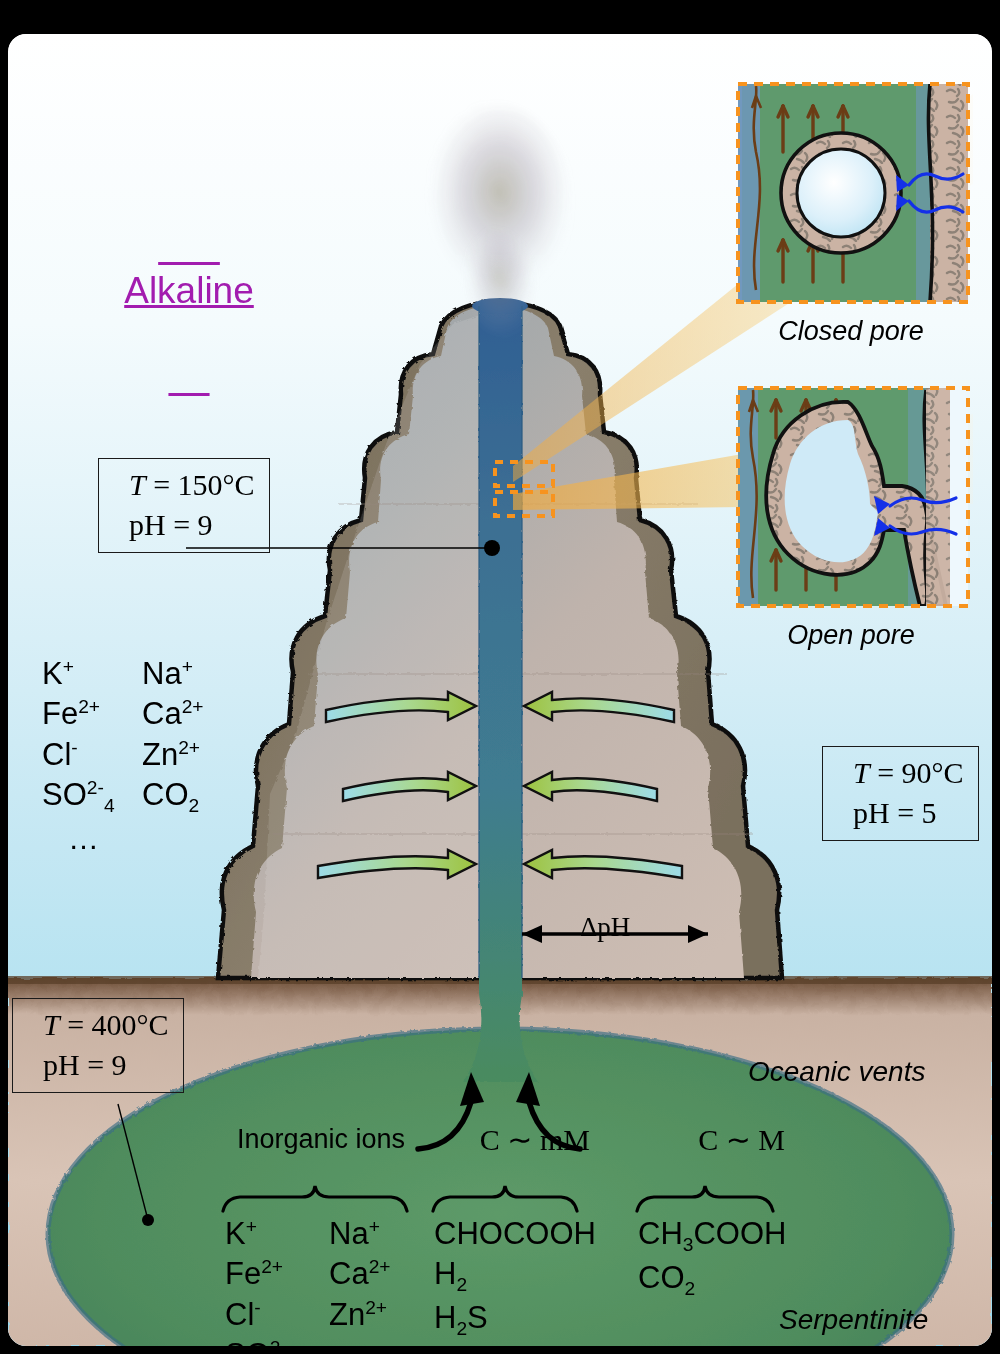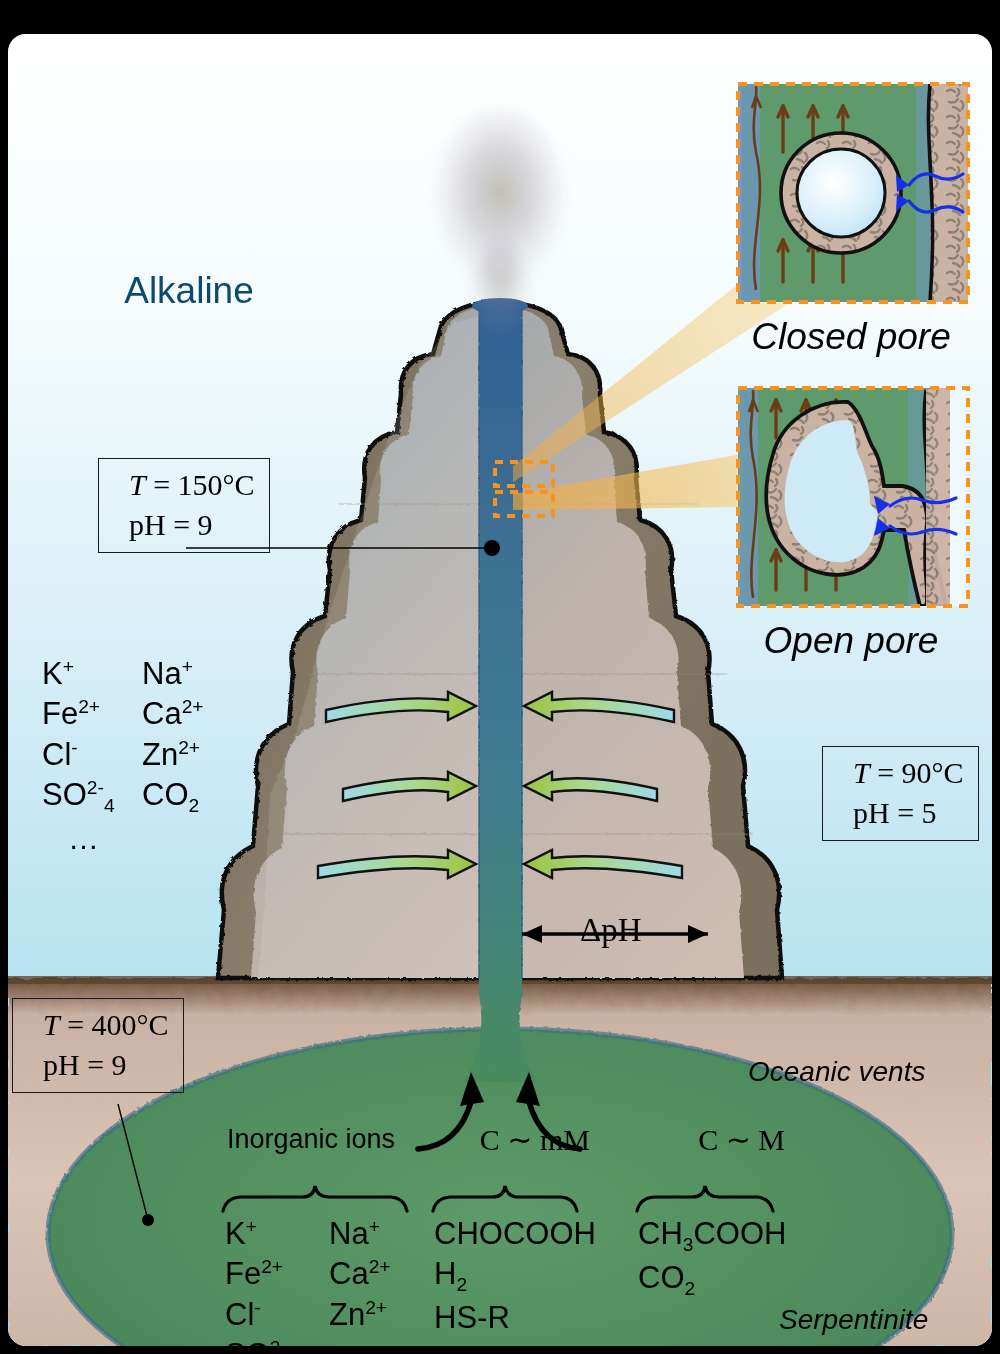--- a/index.html
+++ b/index.html
@@ -20,21 +20,21 @@
     left: 8px; top: 34px;
     width: 984px; height: 1312px;
     border-radius: 18px;
     overflow: hidden;
     background: #ffffff;
   }
   .layer { position: absolute; left: 0; top: 0; width: 100%; height: 100%; }
   svg.layer { display: block; }
 
   
-  .txt { position: absolute; color: #0c4a6e; white-space: pre; }
+  .txt { position: absolute; color: #a21caf; white-space: pre; text-decoration: underline; }
   .title {
     font-size: 37px; line-height: 1.18; text-align: center;
     font-family: "Liberation Sans", sans-serif;
   }
   .mathbox {
     position: absolute;
     border: 1.6px solid #1a1a1a;
     font-family: "Liberation Serif", serif;
     padding: 6px 14px 8px 30px;
     line-height: 1.32;
@@ -49,33 +49,33 @@
     font-size: 31px;
     line-height: 1.30;
   }
   .ion-list .row { display: flex; }
   .ion-list .c1 { width: 100px; }
   .ion-list sup { font-size: 0.62em; vertical-align: super; }
   .ion-list sub { font-size: 0.62em; vertical-align: sub; }
   .inset-cap {
     position: absolute;
     font-style: italic;
-    font-size: 37px;
+    font-size: 27px;
     text-align: center;
     width: 240px;
   }
   .rocklabel {
     position: absolute;
     font-style: italic;
     font-size: 28px;
   }
   .dphtxt {
     position: absolute;
     font-family: "Liberation Serif", serif;
-    font-size: 33px;
+    font-size: 27px;
   }
   .grp-head {
     position: absolute;
     font-size: 27px;
     text-align: center;
   }
   .grp-head.math { font-family: "Liberation Serif", serif; font-size: 30px; text-align: right; }
   .chem {
     position: absolute;
     font-family: "Liberation Sans", sans-serif;
@@ -462,21 +462,21 @@
     </div>
 
     <div class="inset-cap" style="left:723px; top:282px;">Closed pore</div>
     <div class="inset-cap" style="left:723px; top:586px;">Open pore</div>
 
     <div class="rocklabel" style="left:740px; top:1022px;">Oceanic vents</div>
     <div class="rocklabel" style="left:771px; top:1270px;">Serpentinite</div>
 
     <div class="dphtxt" style="left:572px; top:878px;">ΔpH</div>
 
-    <div class="grp-head" style="left:203px; top:1090px; width:200px;">Inorganic ions</div>
+    <div class="grp-head" style="left:213px; top:1090px; width:200px;">Inorganic ions</div>
     <div class="grp-head math" style="left:412px; top:1088px; width:170px;">C ∼ mM</div>
     <div class="grp-head math" style="left:617px; top:1088px; width:160px;">C ∼ M</div>
 
     <div class="chem" style="left:217px; top:1180px;">
       <div class="row">
         <span class="c1"><span>K</span><sup>+</sup></span>
         <span><span>Na</span><sup>+</sup></span>
       </div>
       <div class="row">
         <span class="c1"><span>Fe</span><sup>2+</sup></span>
@@ -488,20 +488,21 @@
       </div>
       <div class="row">
         <span class="c1"><span>SO</span><sup>2-</sup></span>
         <span style="padding-left:18px;">…</span>
       </div>
     </div>
 
     <div class="chem" style="left:426px; top:1180px;">
       <div><span>CHOCOOH</span></div>
       <div><span>H</span><sub>2</sub></div>
+      <div><span>H</span><sub>2</sub><span>S</span></div>
       <div><span>HS-R</span></div>
     </div>
 
     <div class="chem" style="left:630px; top:1180px;">
       <div><span>CH</span><sub>3</sub><span>COOH</span></div>
       <div><span>CO</span><sub>2</sub></div>
     </div>
 
   </div>
 </div>

